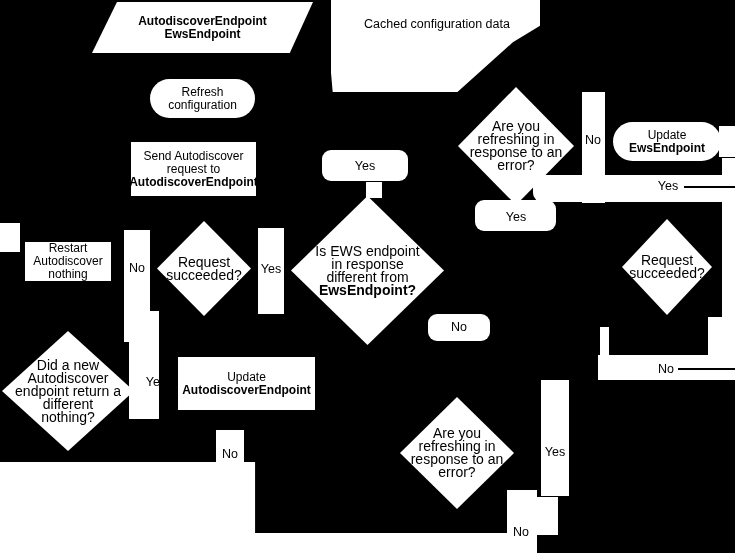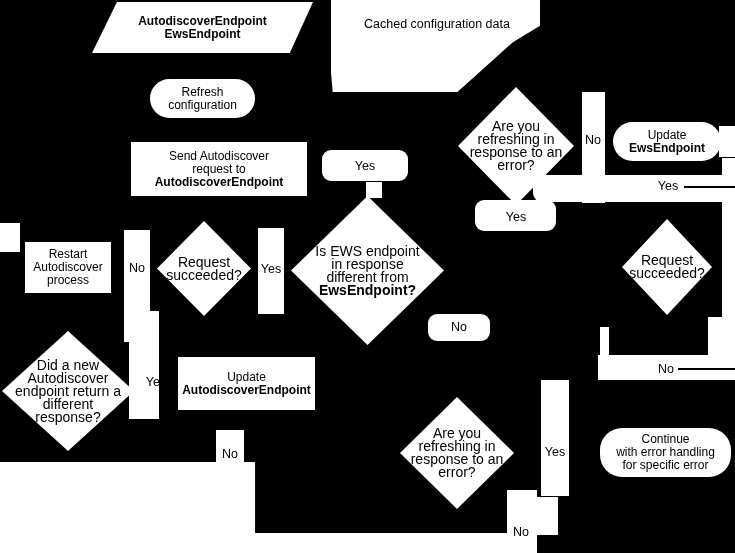--- a/index.html
+++ b/index.html
@@ -65,21 +65,21 @@
 
   <div class="annotation" style="left:332px;top:17px;width:185px;margin-left:32px;">
     <span>Cached configuration data</span>
   </div>
 
   <div class="node terminator" style="left:150px;top:79px;width:105px;height:39px;">
     <span>Refresh</span>
     <span>configuration</span>
   </div>
 
-  <div class="node process" style="left:131px;top:142px;width:176px;height:54px;">
+  <div class="node process" style="left:131px;top:142px;width:125px;height:54px;">
     <span>Send Autodiscover</span>
     <span>request to</span>
     <span class="b">AutodiscoverEndpoint</span>
   </div>
 
   <div class="edge-label" style="left:331px;top:159px;width:68px;height:14px;">
     <span>Yes</span>
   </div>
 
   <div class="node decision" style="left:458px;top:87px;width:116px;height:118px;">
@@ -120,45 +120,45 @@
     <span>Is EWS endpoint</span>
     <span>in response</span>
     <span>different from</span>
     <span class="b">EwsEndpoint?</span>
   </div>
 
   <div class="edge-label" style="left:432px;top:320px;width:54px;height:14px;">
     <span>No</span>
   </div>
 
-  <div class="node process" style="left:25px;top:242px;width:86px;height:51px;">
+  <div class="node process" style="left:25px;top:242px;width:86px;height:39px;">
     <span>Restart</span>
     <span>Autodiscover</span>
-    <span>process</span>
+    <span>nothing</span>
   </div>
 
   <div class="edge-label" style="left:122px;top:261px;width:30px;height:14px;">
     <span>No</span>
   </div>
 
   <div class="node decision" style="left:157px;top:221px;width:94px;height:95px;">
     <span>Request</span>
     <span>succeeded?</span>
   </div>
 
   <div class="edge-label" style="left:256px;top:262px;width:30px;height:14px;">
     <span>Yes</span>
   </div>
 
   <div class="node decision" style="left:2px;top:331px;width:132px;height:120px;">
     <span>Did a new</span>
     <span>Autodiscover</span>
     <span>endpoint return a</span>
     <span>different</span>
-    <span>response?</span>
+    <span>nothing?</span>
   </div>
 
   <div class="edge-label" style="left:141px;top:375px;width:30px;height:14px;">
     <span>Yes</span>
   </div>
 
   <div class="node process" style="left:178px;top:357px;width:137px;height:53px;">
     <span>Update</span>
     <span class="b">AutodiscoverEndpoint</span>
   </div>
@@ -175,20 +175,15 @@
   </div>
 
   <div class="edge-label" style="left:541px;top:445px;width:28px;height:14px;">
     <span>Yes</span>
   </div>
 
   <div class="edge-label" style="left:507px;top:525px;width:28px;height:14px;">
     <span>No</span>
   </div>
 
-  <div class="node terminator" style="left:600px;top:428px;width:131px;height:49px;">
-    <span>Continue</span>
-    <span>with error handling</span>
-    <span>for specific error</span>
-  </div>
 
 
 </div>
 
 </body></html>

